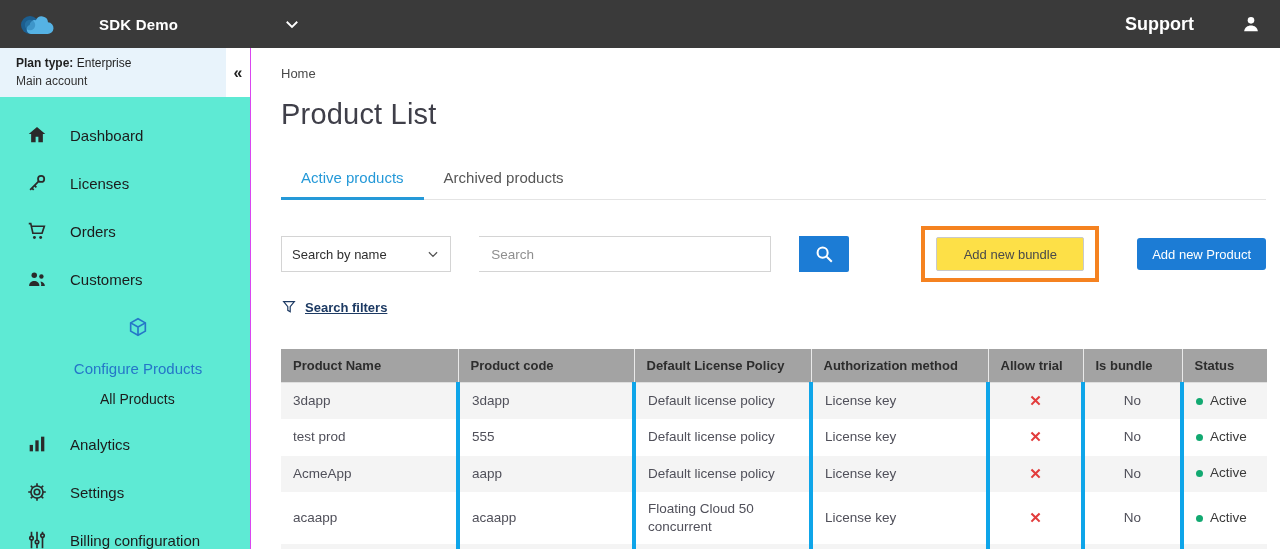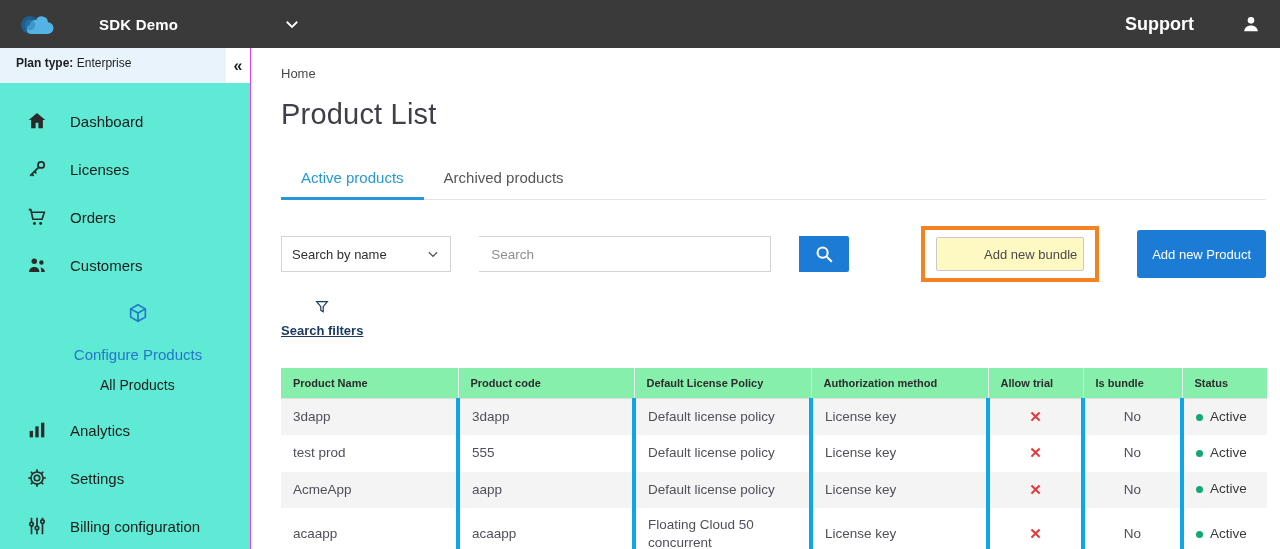--- a/index.html
+++ b/index.html
@@ -42,30 +42,30 @@
   .tab.active { color: #2599d8; border-bottom-color: #2599d8; font-weight: 500; }
 
   .toolbar { display: flex; align-items: center; margin-top: 26px; gap: 28px; }
   .search-select { width: 200px; height: 36px; border: 1px solid #d4d4d4; display: flex; align-items: center; justify-content: space-between; padding: 0 10px; font-size: 13px; color: #2f2f2f; cursor: pointer; background: #fff; }
   .select-chevron { width: 14px; height: 14px; color: #555; display: flex; }
   .search-input { width: 345px; height: 36px; border: 1px solid #d4d4d4; border-left: none; padding: 0 12px; font-size: 13.5px; color: #333; outline: none; font-family: inherit; }
   .search-input::placeholder { color: #8f8f8f; }
   .search-btn { width: 58px; height: 36px; background: #1c7cd5; border: none; display: flex; align-items: center; justify-content: center; cursor: pointer; border-radius: 0 2px 2px 0; }
   .search-btn svg { width: 22px; height: 22px; }
   .bundle-annotation { margin-left: 44px; border: 4px solid #f58220; padding: 7px 11px; display: flex; }
-  .btn-bundle { width: 148px; height: 34px; background: #fef9c3; border: 1px solid #c9c9c9; border-radius: 2px; font-size: 13px; color: #4a4a4a; cursor: pointer; font-family: inherit; text-align: right; }
-  .btn-product { margin-left: 10px; width: 152px; height: 48px; background: #1c7cd5; color: #fff; border: none; border-radius: 3px; font-size: 13px; cursor: pointer; font-family: inherit; }
-
-  .search-filters { display: inline-flex; align-items: center; gap: 8px; margin-top: 17px; color: #1d3a63; font-size: 13px; font-weight: 700; cursor: pointer; flex-direction: column; }
+  .btn-bundle { width: 148px; height: 34px; background: #fde047; border: 1px solid #c9c9c9; border-radius: 2px; font-size: 13px; color: #4a4a4a; cursor: pointer; font-family: inherit; }
+  .btn-product { margin-left: 10px; width: 152px; height: 32px; background: #1c7cd5; color: #fff; border: none; border-radius: 3px; font-size: 13px; cursor: pointer; font-family: inherit; }
+
+  .search-filters { display: inline-flex; align-items: center; gap: 8px; margin-top: 17px; color: #1d3a63; font-size: 13px; font-weight: 700; cursor: pointer; }
   .search-filters .sf-label { text-decoration: underline; }
   .funnel-icon { width: 16px; height: 16px; color: #1d3a63; display: flex; }
 
   
   .product-table { margin-top: 30px; border-collapse: collapse; width: 986px; table-layout: fixed; }
-  .product-table th { font-size: 11px; font-weight: 700; color: #2d2d2d; text-align: left; padding: 9px 12px; border-bottom: 1px solid #dedede; border-right: 1px solid #eaeaea; background: #86efac; }
+  .product-table th { font-size: 13px; font-weight: 700; color: #2d2d2d; text-align: left; padding: 9px 12px; border-bottom: 1px solid #dedede; border-right: 1px solid #eaeaea; background: #a3a3a3; }
   .product-table th:last-child { border-right: none; }
   .product-table tbody tr:nth-child(odd) { background: #f4f4f4; }
   .product-table td { font-size: 13.5px; color: #50505a; padding: 8px 12px; border-right: 4px solid #0ea5e9; line-height: 1.35; }
   .product-table td:last-child { border-right: none; }
   .c-center { text-align: center; }
   .cross { color: #e23c3c; font-weight: 700; font-size: 15px; }
   .status-cell { white-space: nowrap; }
   .dot { display: inline-block; width: 7px; height: 7px; border-radius: 50%; background: #12a971; margin-right: 7px; vertical-align: middle; }
   .status-text { color: #3a3a3a; vertical-align: middle; }
 </style>
@@ -98,20 +98,21 @@
 </header>
 
 <div class="shell">
   <aside class="sidebar">
     <div class="plan-row">
       <div class="plan-box">
         <div class="plan-line1">
           <span class="plan-label">Plan type:</span>
           <span class="plan-value">Enterprise</span>
         </div>
+        <div class="plan-account">Main account</div>
       </div>
       <div class="collapse-btn">«</div>
     </div>
     <nav class="nav" id="sidebar-nav">
         <div class="nav-item">
           <span class="nav-icon">
             <svg viewBox="0 0 24 24" fill="currentColor">
               <path d="M12 3.2L3 11h2.6v9h4.9v-6h3v6h4.9v-9H21L12 3.2z"></path>
             </svg>
           </span>

